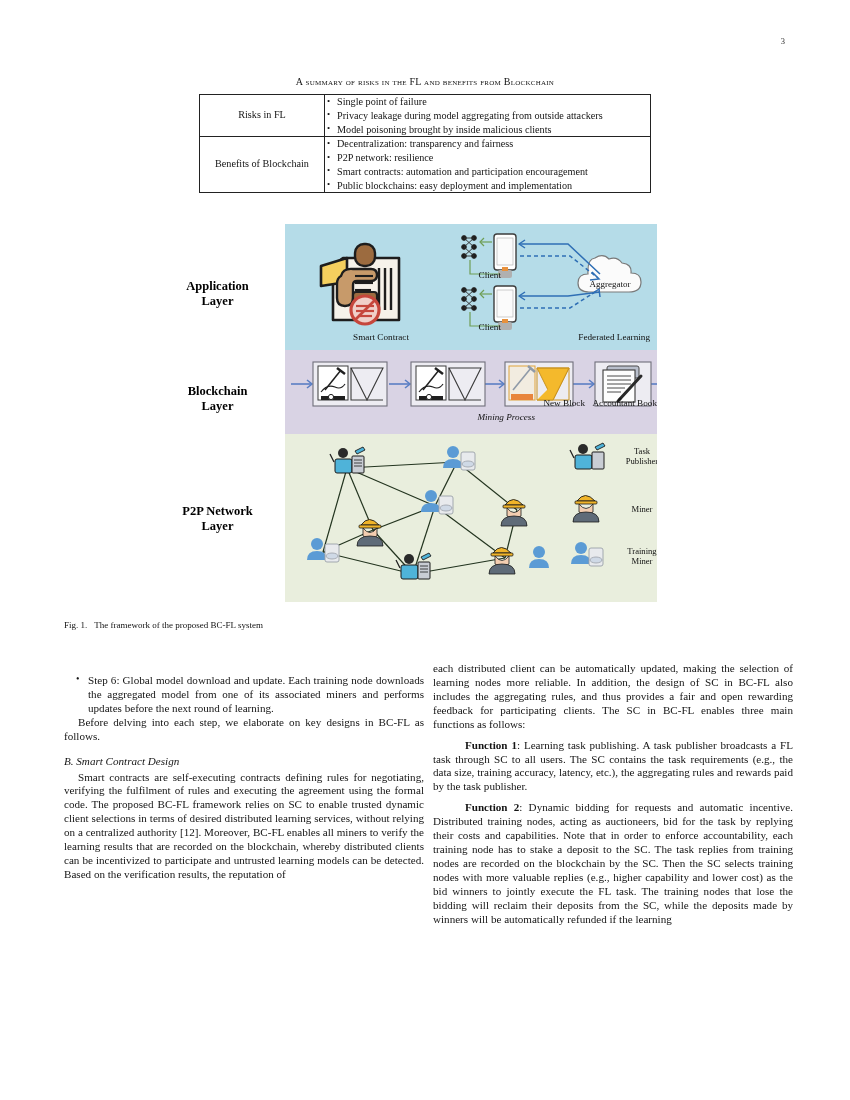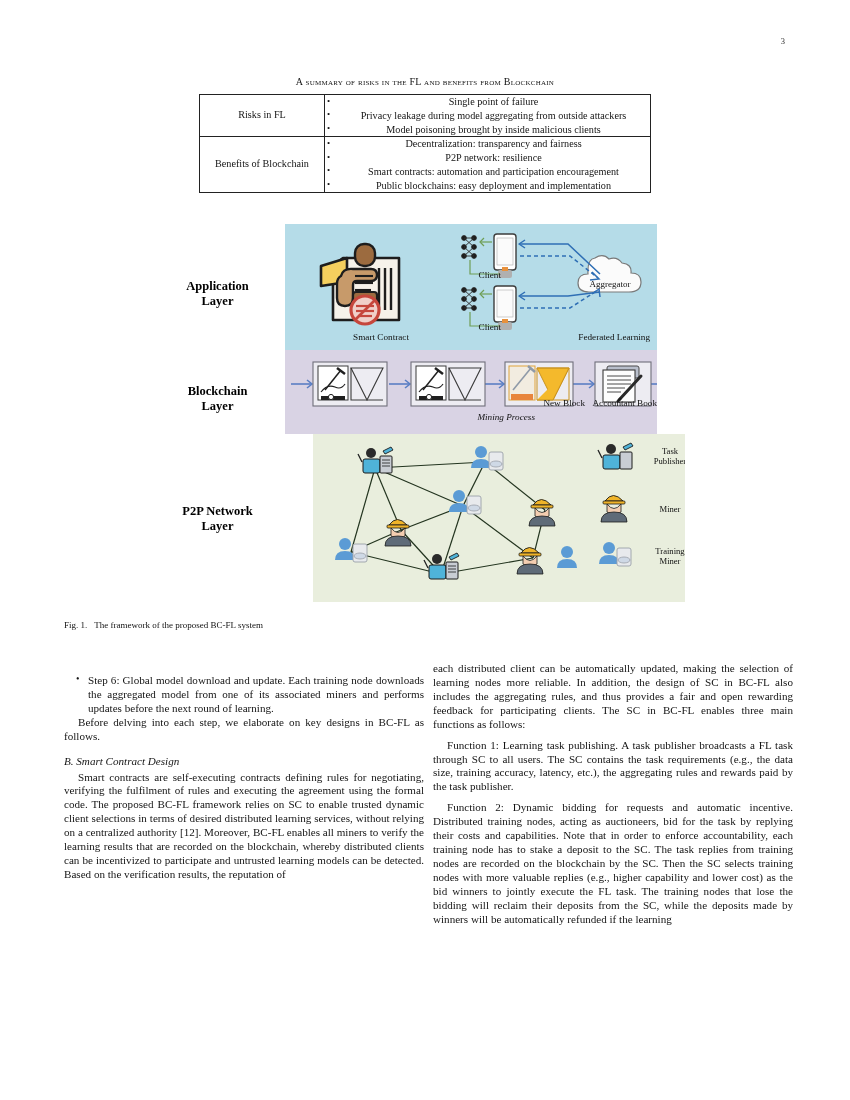--- a/index.html
+++ b/index.html
@@ -70,21 +70,20 @@
     line-height: 1.25;
   }
   td.rowbody {
     text-align: left;
     padding: 3px 6px 3px 8px;
   }
   td.rowbody ul {
     margin: 0;
     padding: 0 0 0 12px;
     list-style: none;
-    text-align: center;
   }
   td.rowbody li {
     font-size: 10.2px;
     line-height: 1.35;
     position: relative;
     white-space: nowrap;
   }
   td.rowbody li:before {
     content: "\2022";
     position: absolute;
@@ -130,21 +129,21 @@
     border: 0;
   }
   .band {
     position: absolute;
     left: 0;
     width: 372px;
     overflow: hidden;
   }
   .band-app    { top: 0px;   height: 126px; background: #b5dce8; }
   .band-chain  { top: 126px; height: 84px;  background: #d9d3e4; }
-  .band-p2p    { top: 210px; height: 168px; background: #e9eedd; margin-left: 28px; }
+  .band-p2p    { top: 210px; height: 168px; background: #e9eedd; }
 
   .band-caption {
     position: absolute;
     font-size: 9.2px;
     color: #111;
     text-align: right;
     white-space: nowrap;
   }
 
   
@@ -236,21 +235,21 @@
     margin-top: 12px;
   }
   ul.steps li:before {
     content: "\2022";
     position: absolute;
     left: -12px;
     top: -1px;
     font-size: 10px;
   }
   .spacer-sm { height: 7px; }
-  .bold { font-weight: normal; }
+  .bold { font-weight: bold; margin-left: 18px; }
 </style>
 </head>
 <body>
 
 <div class="page">
 
   <div class="page-number">3</div>
 
   <div class="table-block">
     <div class="table-caption-2 smallcaps">A summary of risks in the FL and benefits from Blockchain</div>

